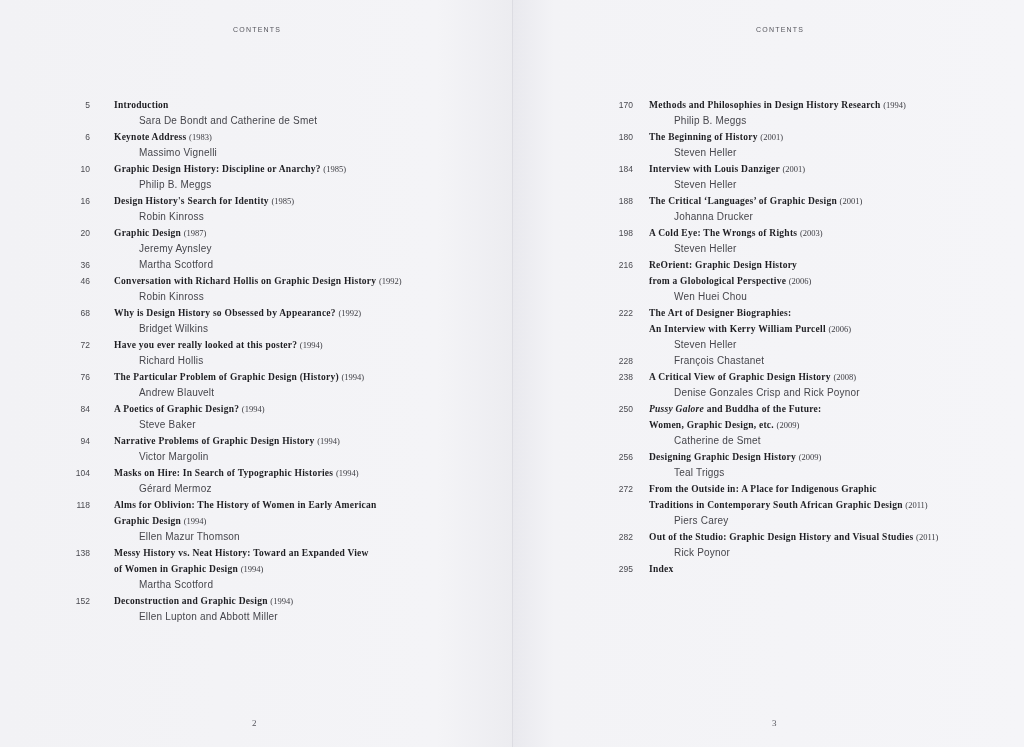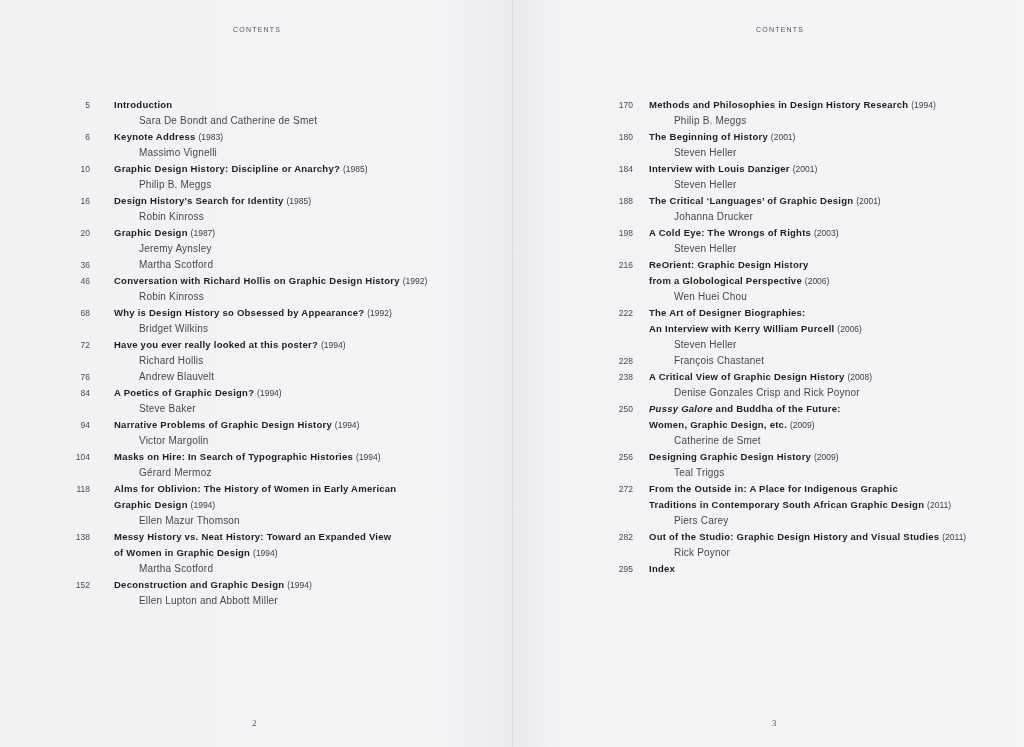--- a/index.html
+++ b/index.html
@@ -36,21 +36,21 @@
   .right .toc { left: 80px; }
   .entry { position: relative; }
   .line {
     height: 16px; line-height: 16px; font-size: 9.5px; white-space: nowrap;
   }
   .pg {
     position: absolute; left: 0; top: 0; width: 40px; text-align: right;
     font-size: 8.5px; color: #4a4a50; line-height: 16px;
   }
   .right .pg { width: 40px; }
-  .title-line { padding-left: 64px; font-weight: bold; color: #1e1e22; letter-spacing: 0.25px; }
+  .title-line { padding-left: 64px; font-weight: bold; color: #1e1e22; letter-spacing: 0.25px; font-family: Liberation Serif, serif; }
   .right .title-line { padding-left: 56px; }
   .title-line .yr { font-weight: normal; font-size: 8.5px; color: #3c3c42; letter-spacing: 0; margin-top: 22px; }
   .title-line em { font-style: italic; }
   .author-line { padding-left: 89px; font-size: 10px; color: #46464c; letter-spacing: 0.2px; }
   .right .author-line { padding-left: 81px; }
 </style>
 </head>
 <body>
 
 <div class="spread">
@@ -96,20 +96,21 @@
           <div class="line title-line"><span>Why is Design History so Obsessed by Appearance?</span> <span class="yr">(1992)</span></div>
           <div class="line author-line">Bridget Wilkins</div>
         </li>
         <li class="entry">
           <span class="pg">72</span>
           <div class="line title-line"><span>Have you ever really looked at this poster?</span> <span class="yr">(1994)</span></div>
           <div class="line author-line">Richard Hollis</div>
         </li>
         <li class="entry">
           <span class="pg">76</span>
+          <div class="line title-line"><span>The Particular Problem of Graphic Design (History)</span> <span class="yr">(1994)</span></div>
           <div class="line author-line">Andrew Blauvelt</div>
         </li>
         <li class="entry">
           <span class="pg">84</span>
           <div class="line title-line"><span>A Poetics of Graphic Design?</span> <span class="yr">(1994)</span></div>
           <div class="line author-line">Steve Baker</div>
         </li>
         <li class="entry">
           <span class="pg">94</span>
           <div class="line title-line"><span>Narrative Problems of Graphic Design History</span> <span class="yr">(1994)</span></div>

